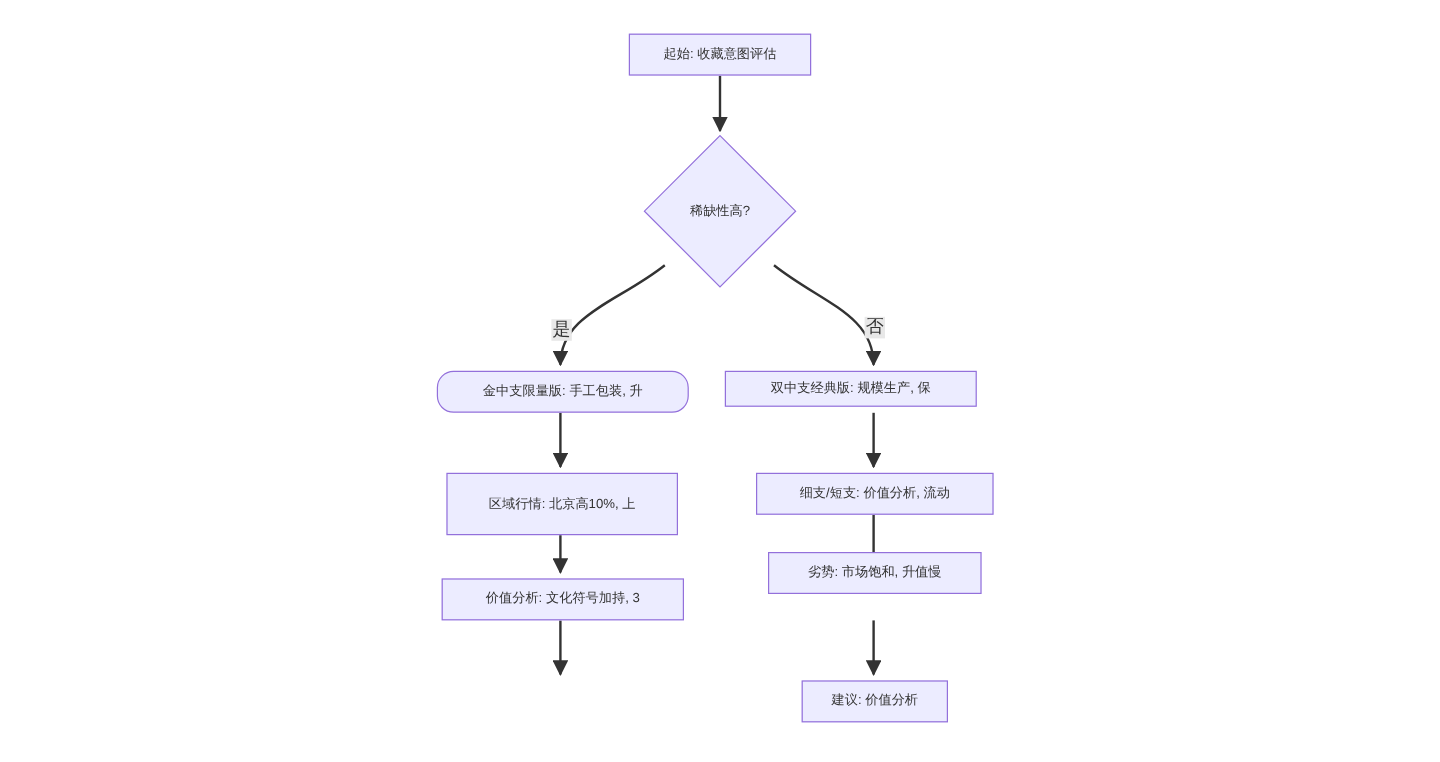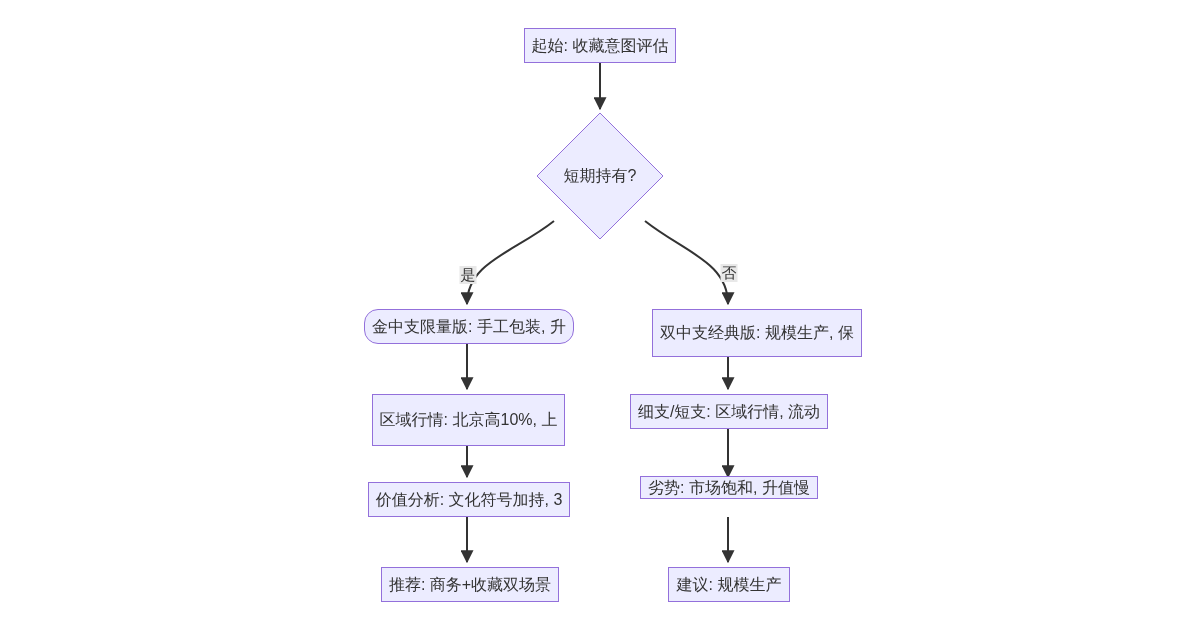--- a/index.html
+++ b/index.html
@@ -36,21 +36,21 @@
   }
   .node {
     position: absolute;
     box-sizing: border-box;
     display: flex;
     align-items: center;
     justify-content: center;
     background: var(--node-fill, #ECECFF);
     border: 1px solid var(--node-border, #9370DB);
     color: var(--text, #333333);
-    font-size: 16px;
+    font-size: 11px;
     line-height: 1;
     white-space: nowrap;
     overflow: hidden;
   }
   .node.diamond-label {
     background: transparent;
     border: none;
   }
   .edge-label {
     position: absolute;
@@ -83,28 +83,27 @@
     <path class="edge" d="M467,517 L467,562" marker-end="url(#arrow)"></path>
     <path class="edge" d="M728,344 L728,389" marker-end="url(#arrow)"></path>
     <path class="edge" d="M728,429 L728,477" marker-end="url(#arrow)"></path>
     <path class="edge" d="M728,517 L728,562" marker-end="url(#arrow)"></path>
 
     <polygon class="diamond-shape" points="600,113 663,176 600,239 537,176"></polygon>
   </svg>
 
   <div class="node" style="left:524px; top:28px; width:152px; height:35px;">起始: 收藏意图评估</div>
 
-  <div class="node diamond-label" style="left:538px; top:160px; width:124px; height:32px;">短期持有?</div>
+  <div class="node diamond-label" style="left:538px; top:160px; width:124px; height:32px;">稀缺性高?</div>
 
   <span class="edge-label" style="left:468px; top:275px;">是</span>
   <span class="edge-label" style="left:729px; top:273px;">否</span>
 
   <div class="node" style="left:364px; top:309px; width:210px; height:35px;border-radius:14px;">金中支限量版: 手工包装, 升</div>
   <div class="node" style="left:372px; top:394px; width:193px; height:52px;">区域行情: 北京高10%, 上</div>
   <div class="node" style="left:368px; top:482px; width:202px; height:35px;">价值分析: 文化符号加持, 3</div>
-  <div class="node" style="left:381px; top:567px; width:178px; height:35px;">推荐: 商务+收藏双场景</div>
 
-  <div class="node" style="left:652px; top:309px; width:210px; height:48px;">双中支经典版: 规模生产, 保</div>
-  <div class="node" style="left:630px; top:394px; width:198px; height:35px;">细支/短支: 区域行情, 流动</div>
-  <div class="node" style="left:640px; top:476px; width:178px; height:23px;">劣势: 市场饱和, 升值慢</div>
-  <div class="node" style="left:668px; top:567px; width:122px; height:35px;">建议: 规模生产</div>
+  <div class="node" style="left:604px; top:309px; width:210px; height:30px;">双中支经典版: 规模生产, 保</div>
+  <div class="node" style="left:630px; top:394px; width:198px; height:35px;">细支/短支: 价值分析, 流动</div>
+  <div class="node" style="left:640px; top:460px; width:178px; height:35px;">劣势: 市场饱和, 升值慢</div>
+  <div class="node" style="left:668px; top:567px; width:122px; height:35px;">建议: 价值分析</div>
 
 </div>
 
 </body></html>

